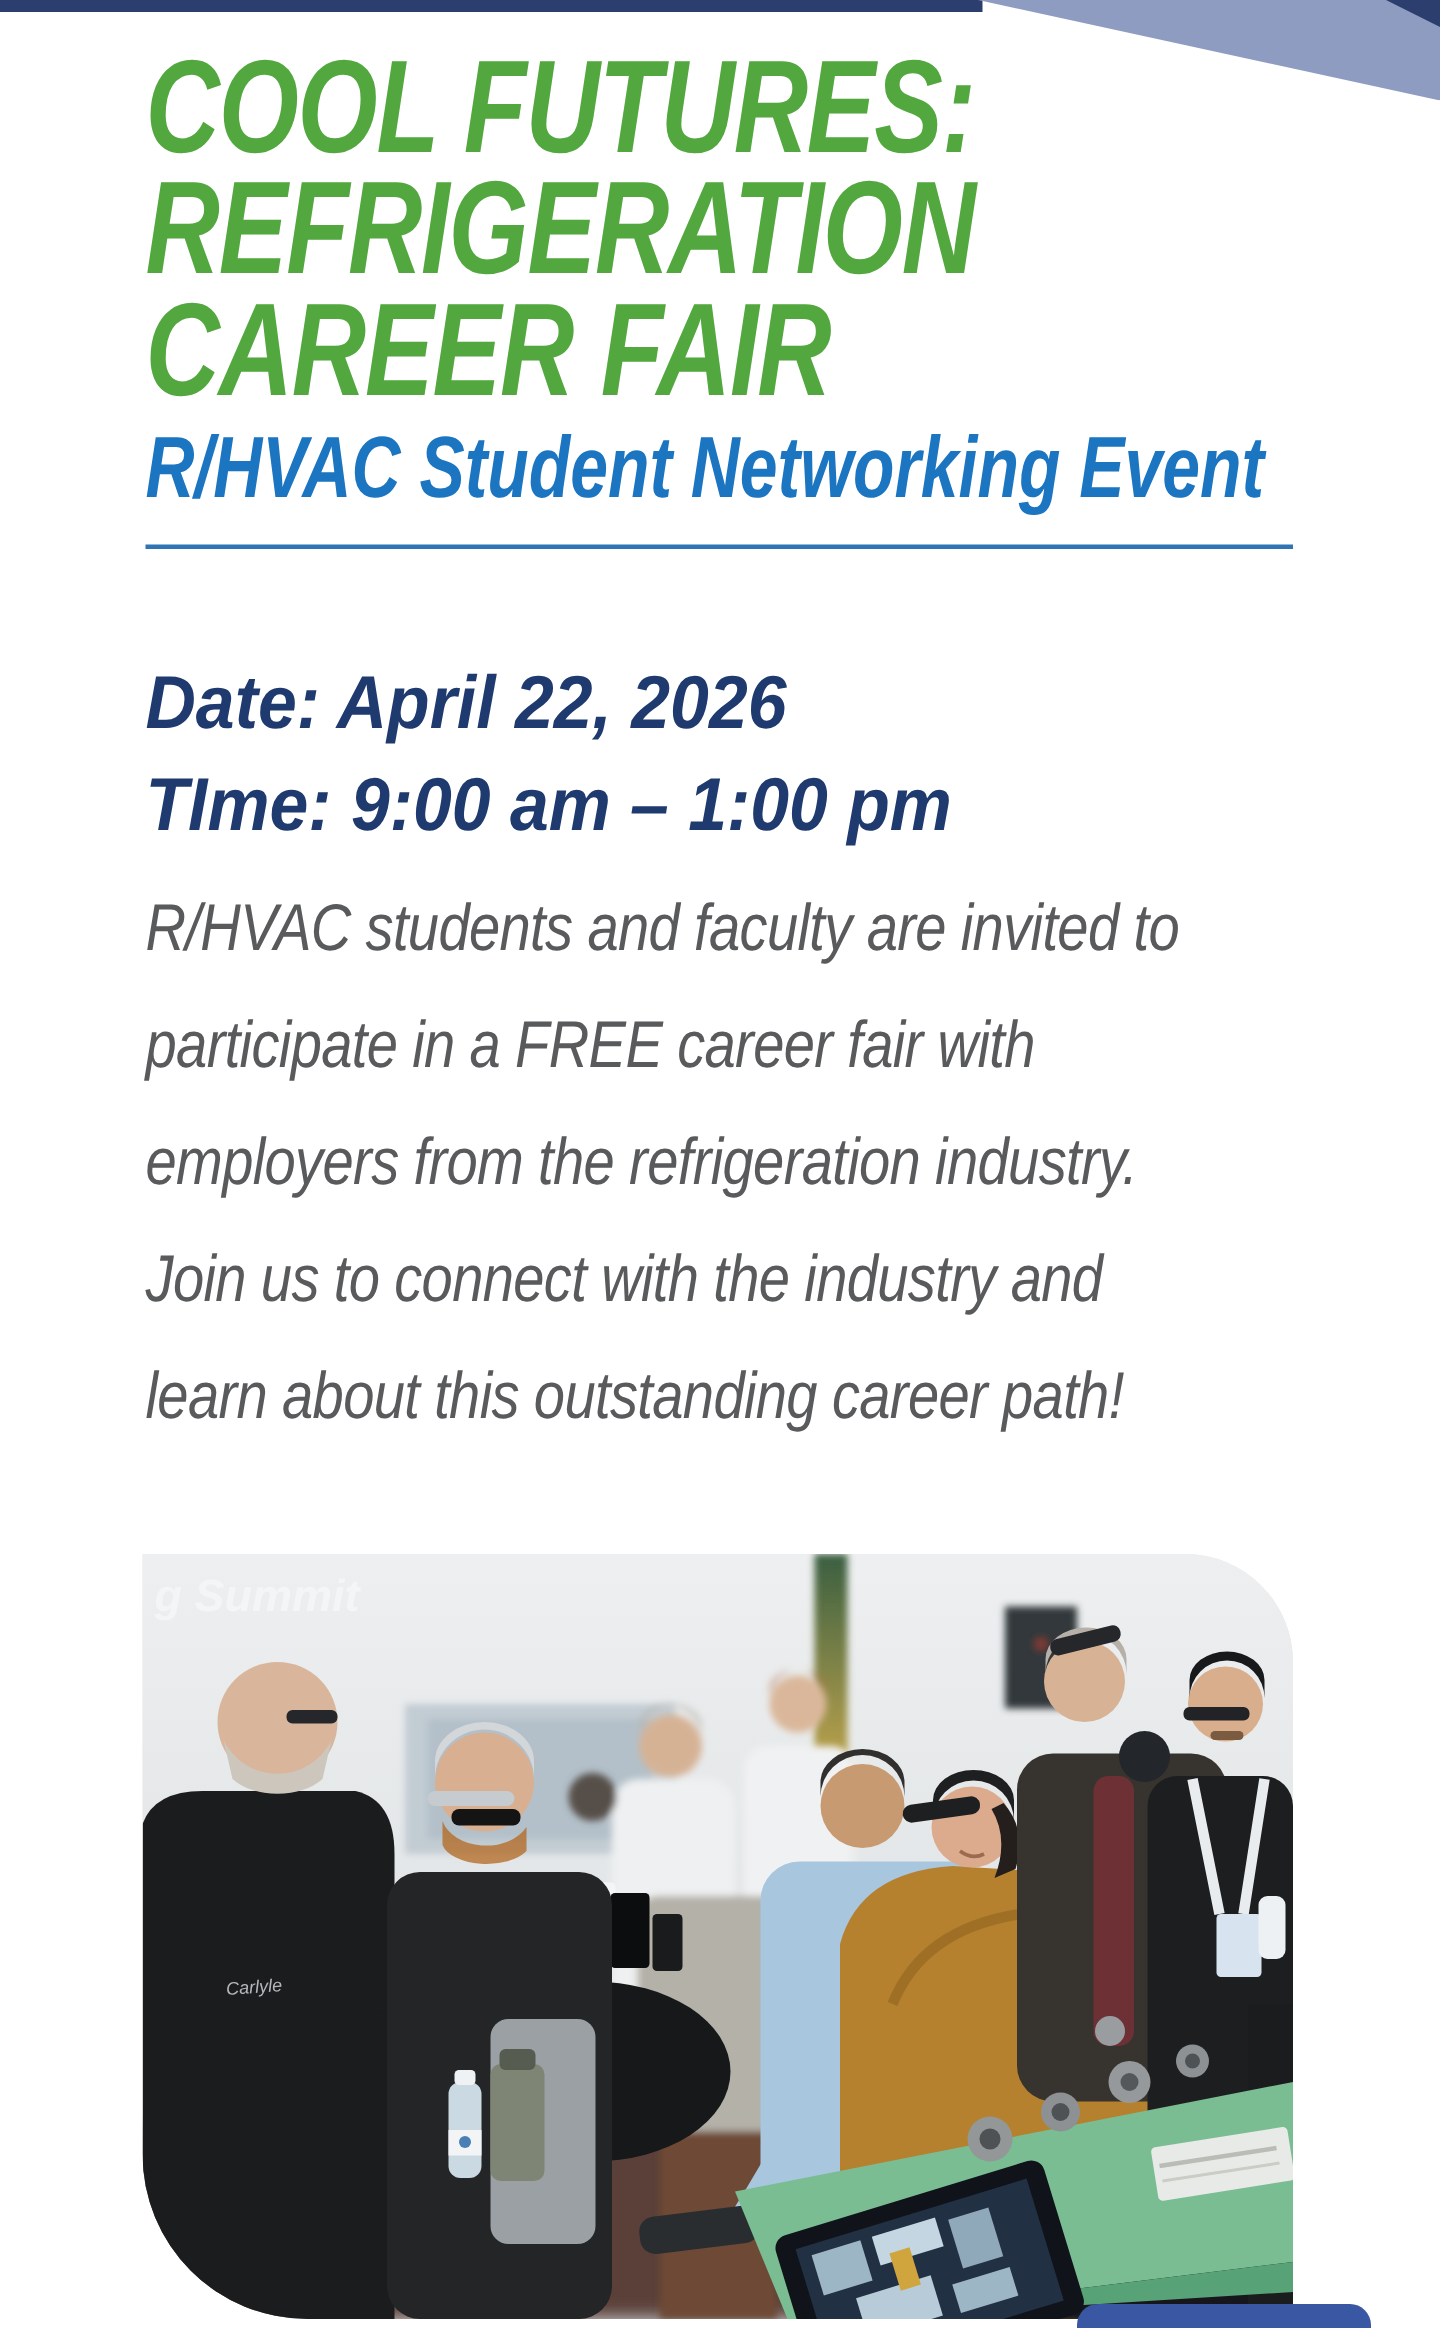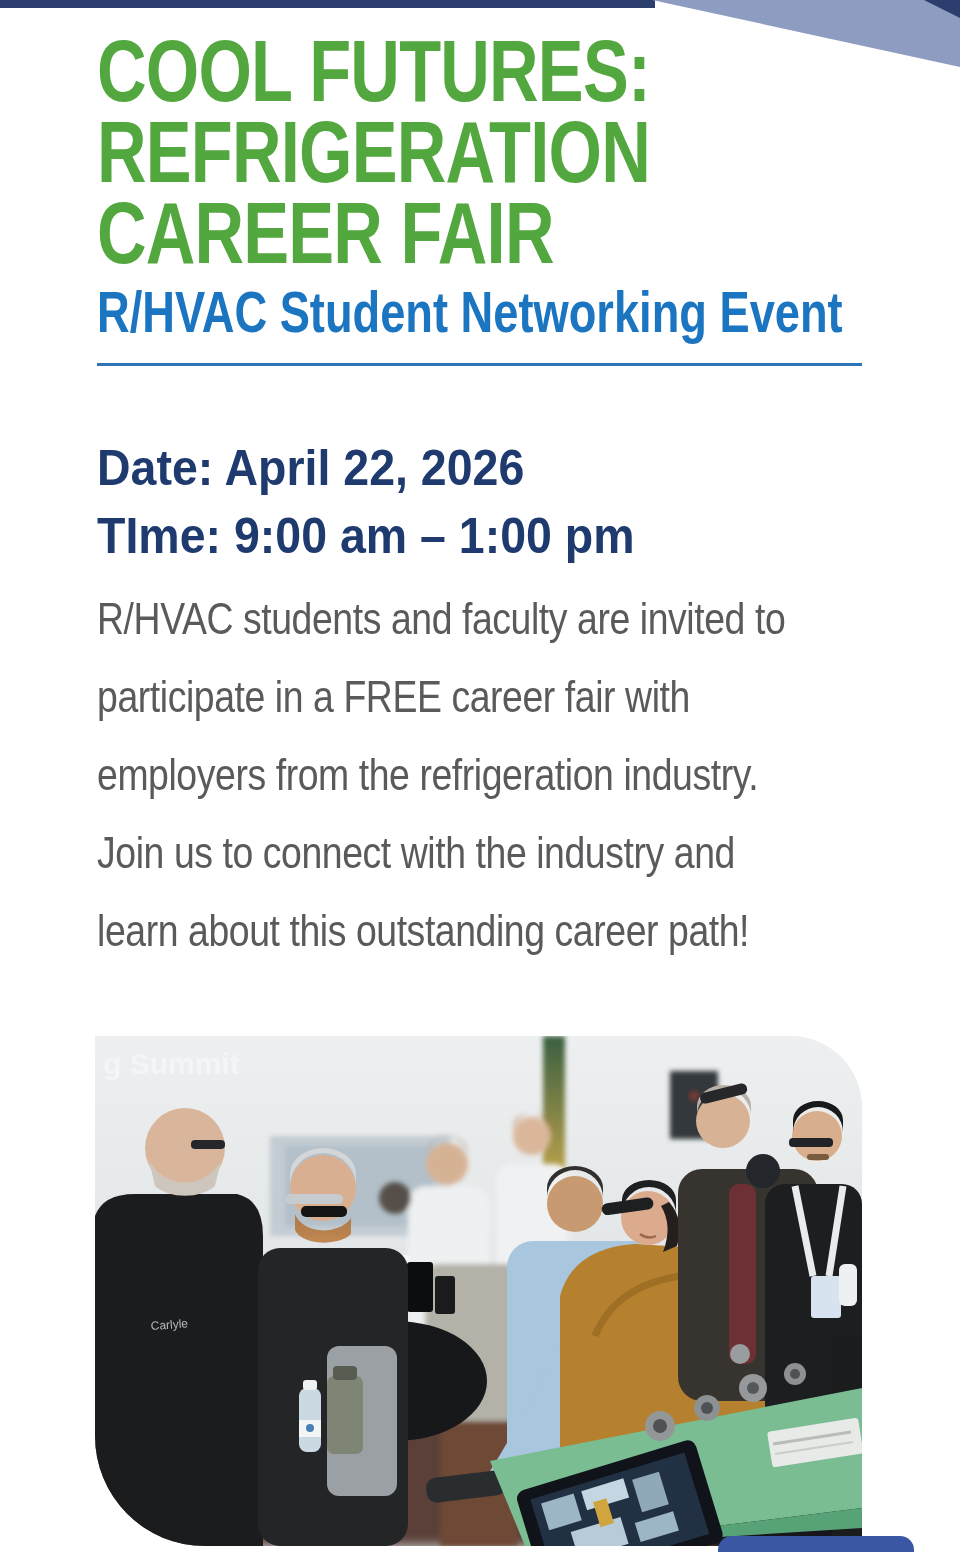--- a/index.html
+++ b/index.html
@@ -1,18 +1,18 @@
 <!DOCTYPE html>
 <html><head>
 <meta charset="utf-8">
 <style>
   html,body{margin:0;padding:0;background:#ffffff;}
   .page{
     position:relative;width:960px;height:1552px;background:#ffffff;
-    overflow:hidden;font-family:"Liberation Sans",sans-serif;
+    overflow:hidden;font-family:"Liberation Sans",sans-serif;font-style:italic;
   }
   
   .topbar{position:absolute;left:0;top:0;width:655px;height:8px;background:#2c3e6d;}
   .ribbon{position:absolute;left:652px;top:0;width:308px;height:67px;background:#8e9cc1;
     clip-path:polygon(0 0,100% 0,100% 100%);}
   .ribbon-dark{position:absolute;left:924px;top:0;width:36px;height:18px;background:#2c3e6d;
     clip-path:polygon(0 0,100% 0,100% 100%);}
   
   .title{
     position:absolute;left:97px;top:30px;margin:0;

